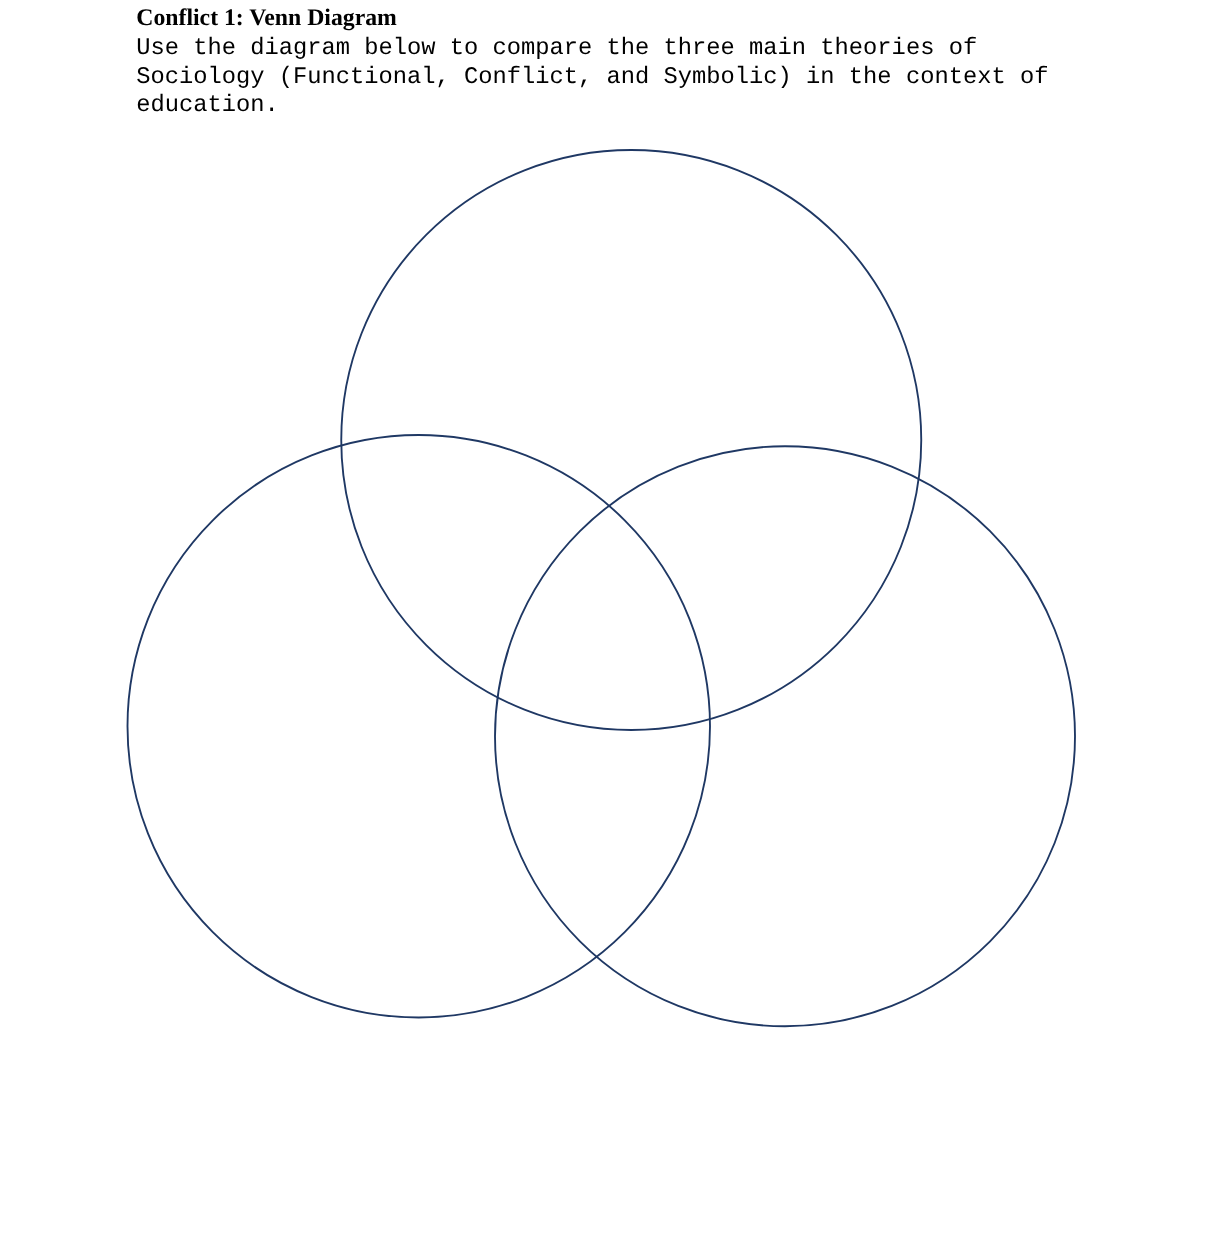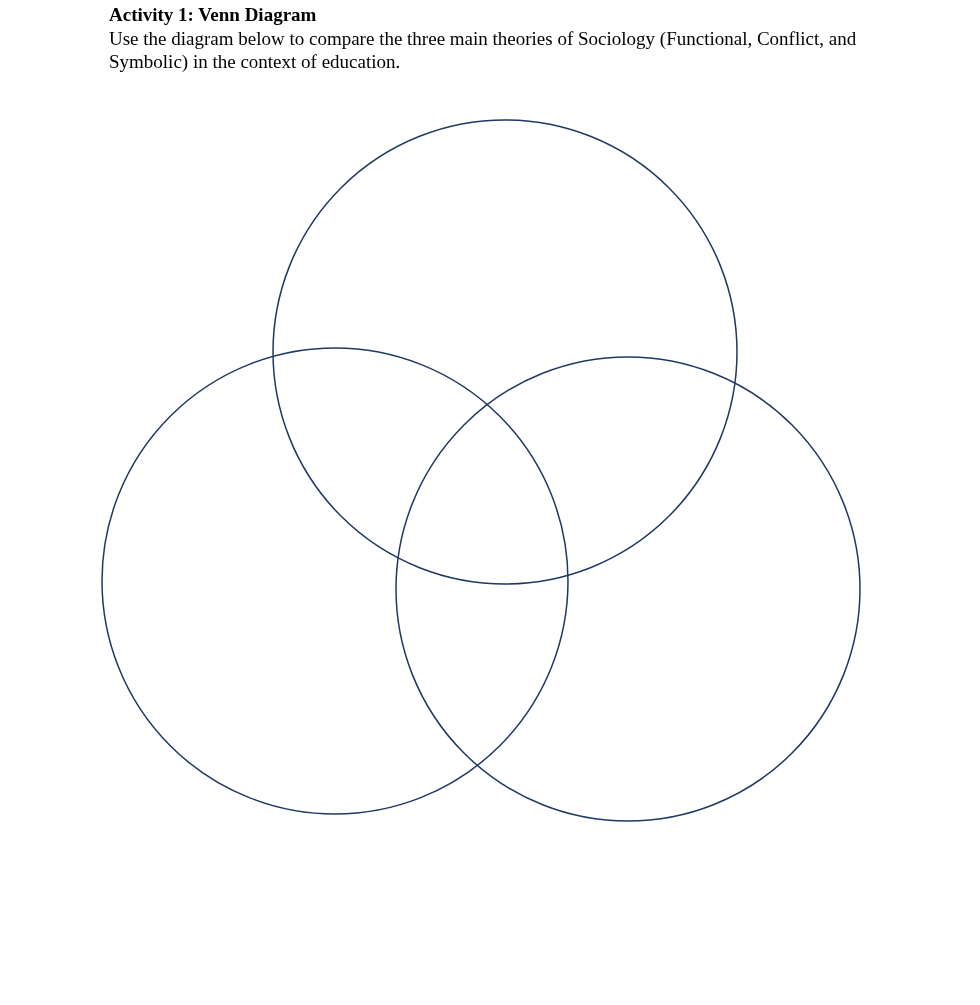--- a/index.html
+++ b/index.html
@@ -4,28 +4,28 @@
   <style>
     html, body { margin: 0; padding: 0; background: #ffffff; }
     body { width: 980px; height: 1005px; position: relative; overflow: hidden; }
     .heading {
       position: absolute; left: 109px; top: 4px;
       font-family: "Liberation Serif", serif; font-weight: bold;
       font-size: 19px; color: #000; line-height: 22px;
     }
     .instructions {
       position: absolute; left: 109px; top: 27px; width: 780px;
-      font-family: Liberation Serif, serif;
+      font-family: Liberation Mono, monospace;
       font-size: 19px; color: #000; line-height: 23px;
     }
     svg.venn { position: absolute; left: 0; top: 0; }
   </style>
 </head>
 <body>
 
-<div class="heading">Activity 1: Venn Diagram</div>
+<div class="heading">Conflict 1: Venn Diagram</div>
 <div class="instructions">Use the diagram below to compare the three main theories of Sociology (Functional, Conflict, and Symbolic) in the context of education.</div>
 
 <svg class="venn" width="980" height="1005">
   <circle cx="505" cy="352" r="232" fill="none" stroke="#1f3864" stroke-width="1.5"></circle>
   <circle cx="335" cy="581" r="233" fill="none" stroke="#1f3864" stroke-width="1.5"></circle>
   <circle cx="628" cy="589" r="232" fill="none" stroke="#1f3864" stroke-width="1.5"></circle>
 </svg>
 
 </body></html>

